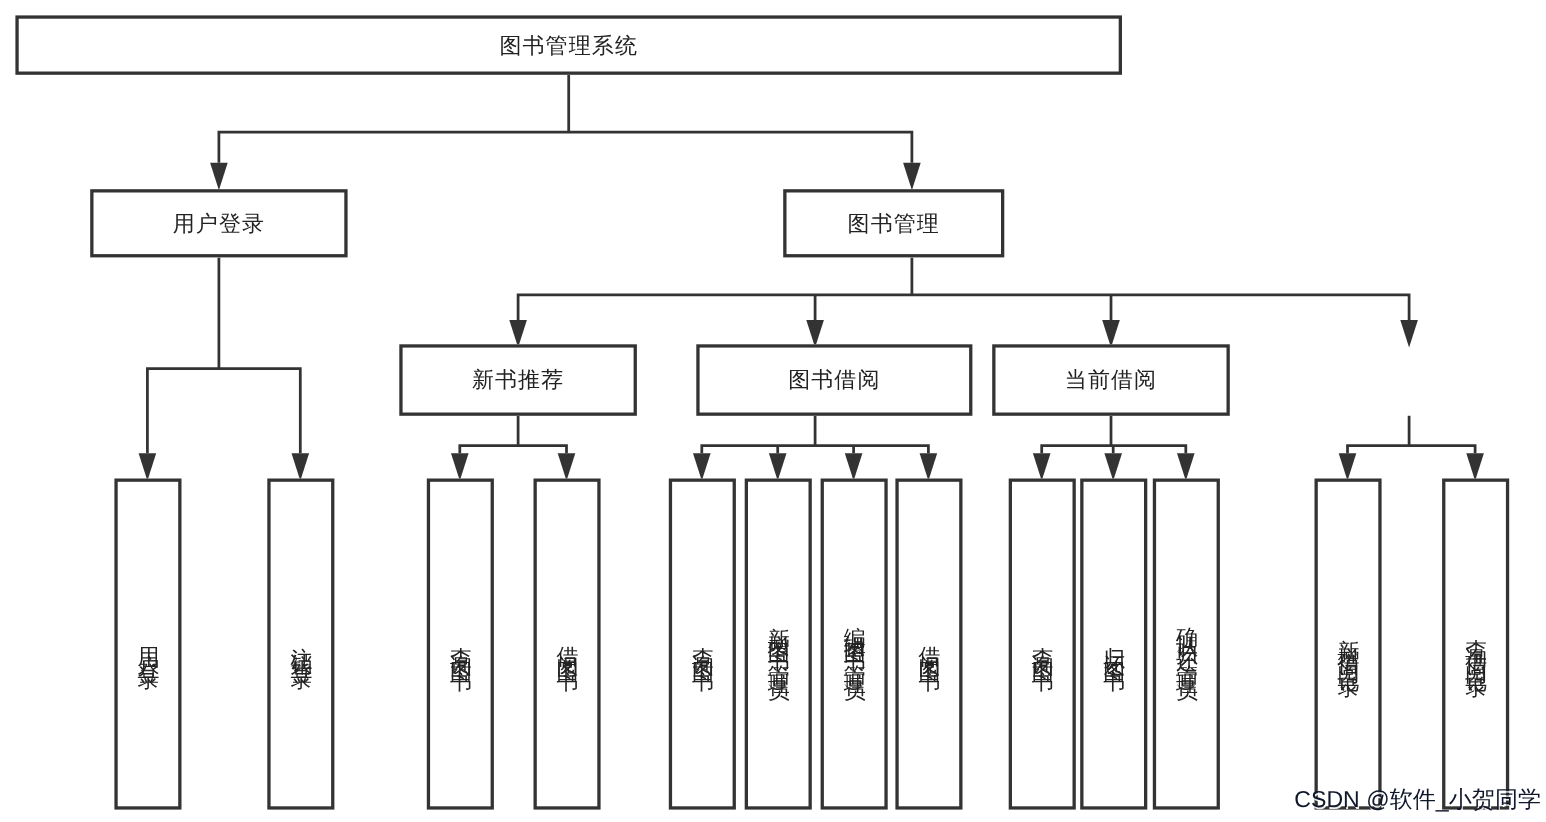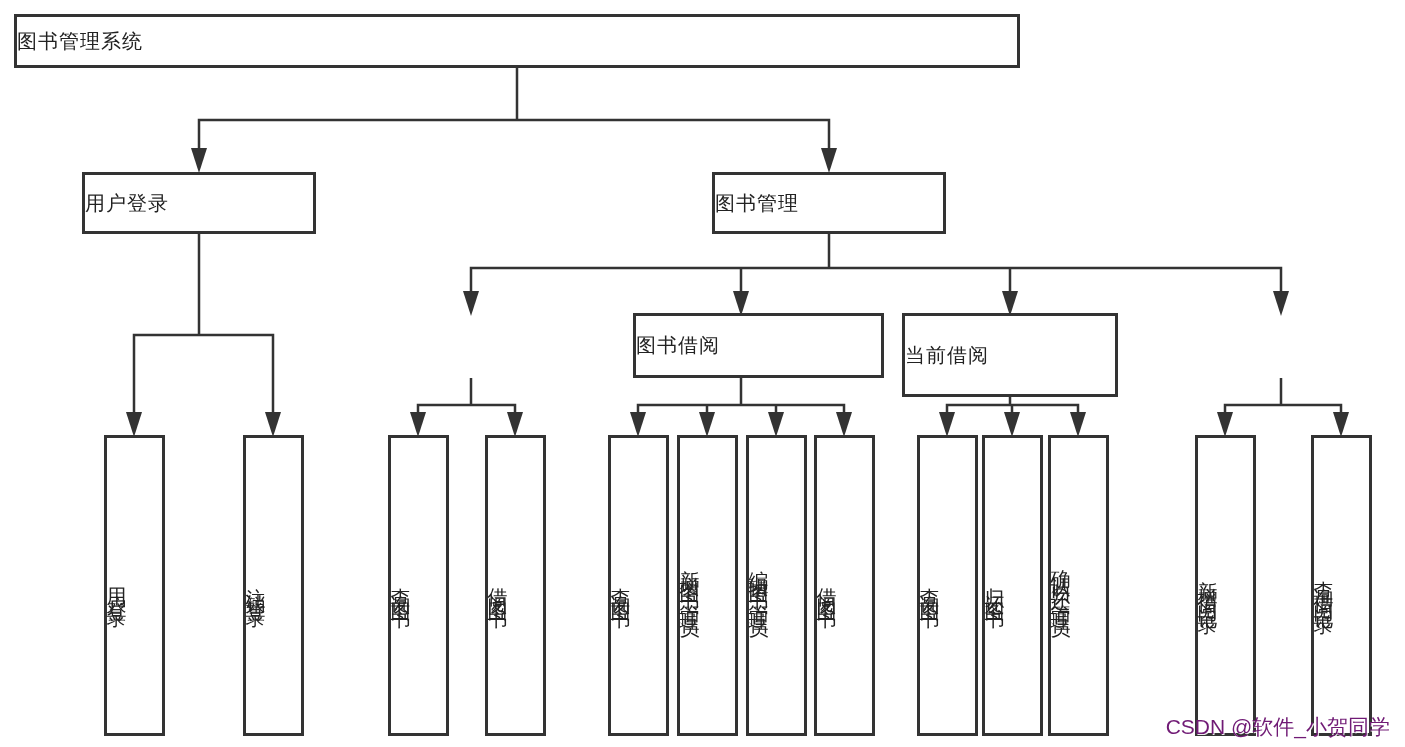--- a/index.html
+++ b/index.html
@@ -16,41 +16,41 @@
     left: 0; top: 0;
     pointer-events: none;
   }
   .node {
     position: absolute;
     box-sizing: border-box;
     border: 3px solid #333333;
     background: #ffffff;
     display: flex;
     align-items: center;
-    justify-content: flex-start;
+    justify-content: center;
     color: #222222;
   }
   .node.h span {
     font-size: 20px;
     letter-spacing: 1px;
     white-space: nowrap;
   }
   .node.v span {
     writing-mode: vertical-rl;
     text-orientation: mixed;
     font-size: 20px;
     letter-spacing: 7px;
     line-height: 1;
   }
   .watermark {
     position: absolute;
-    right: 15px;
+    right: 4px;
     bottom: 6px;
     font-size: 21px;
-    color: #701a75;
+    color: #0f172a;
     text-shadow: 1px 1px 0 rgba(255,255,255,0.9);
     white-space: nowrap;
     z-index: 5;
     margin-left: 21px;
   }
 </style>
 </head>
 <body>
 
 <div class="canvas">
@@ -100,28 +100,31 @@
     </g>
   </svg>
 
   <div class="node h" style="left:14px; top:14px; width:1006px; height:54px">
     <span>图书管理系统</span>
   </div>
 
   <div class="node h" style="left:82px; top:172px; width:234px; height:62px">
     <span>用户登录</span>
   </div>
-  <div class="node h" style="left:712px; top:172px; width:234px; height:62px">
+  <div class="node h" style="left:712px; top:172px; width:201px; height:62px">
     <span>图书管理</span>
   </div>
 
+  <div class="node h" style="left:363px; top:313px; width:216px; height:65px">
+    <span>新书推荐</span>
+  </div>
   <div class="node h" style="left:633px; top:313px; width:251px; height:65px">
     <span>图书借阅</span>
   </div>
-  <div class="node h" style="left:902px; top:313px; width:216px; height:84px">
+  <div class="node h" style="left:902px; top:313px; width:216px; height:65px">
     <span>当前借阅</span>
   </div>
 
   <div class="node v" style="left:104px; top:435px; width:61px; height:301px">
     <span>用户登录</span>
   </div>
   <div class="node v" style="left:243px; top:435px; width:61px; height:301px">
     <span>注销登录</span>
   </div>
 

